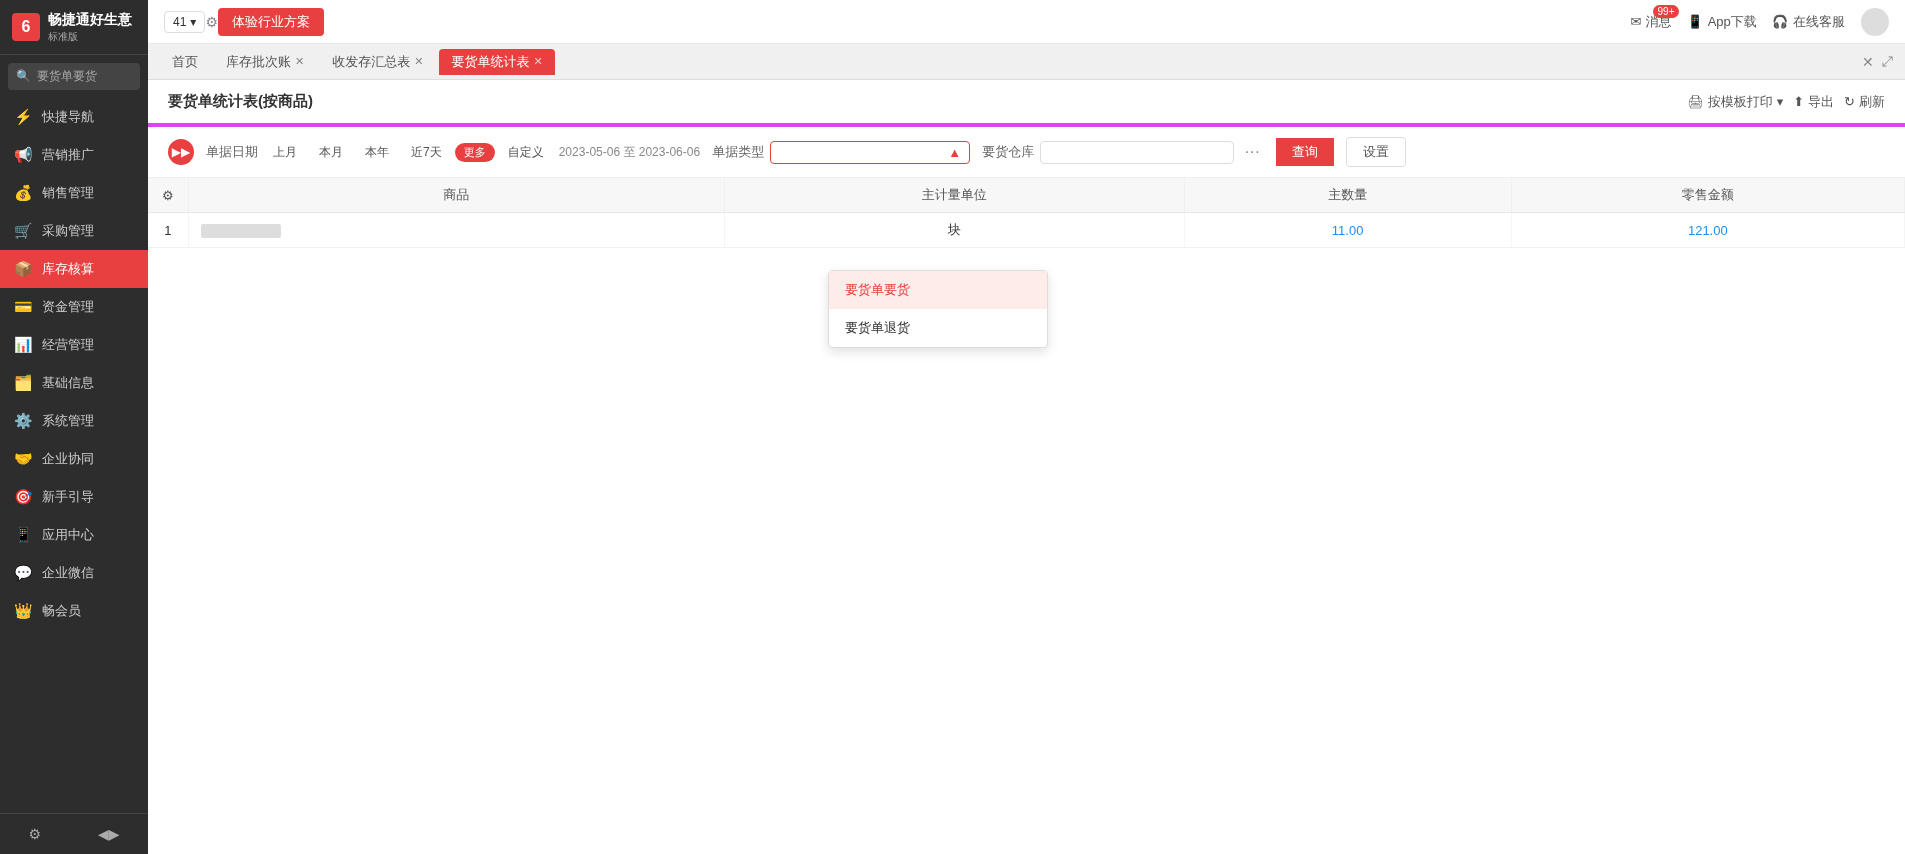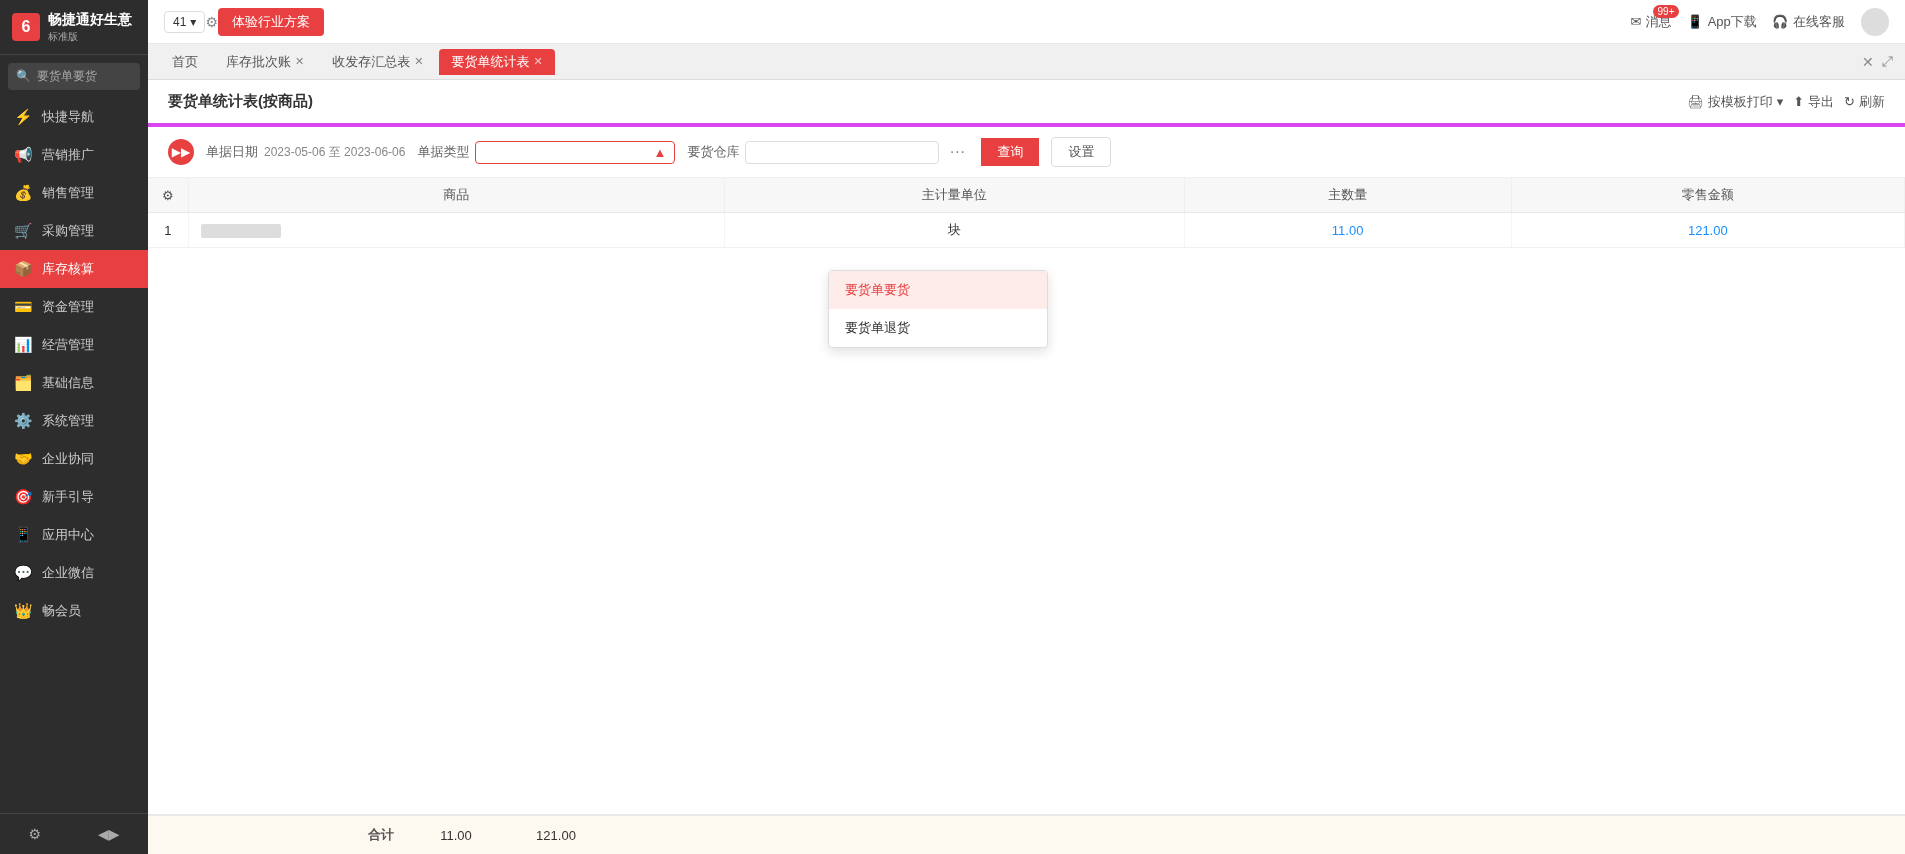--- a/index.html
+++ b/index.html
@@ -562,20 +562,28 @@
           <span>刷新</span>
         </div>
       </div>
     </div>
 
     <div class="filter-bar">
       <div class="filter-expand-btn">▶▶</div>
 
       <div class="filter-group">
         <span class="filter-label">单据日期</span>
+        <div class="filter-date-btns">
+          <span class="date-btn">上月</span>
+          <span class="date-btn">本月</span>
+          <span class="date-btn">本年</span>
+          <span class="date-btn">近7天</span>
+          <span class="date-btn active-many">更多</span>
+          <span class="date-btn">自定义</span>
+        </div>
         <span class="date-range">2023-05-06 至 2023-06-06</span>
       </div>
 
       <div class="filter-type-group">
         <span class="filter-label filter-type-label">单据类型</span>
         <div class="filter-type-select">
           <span></span>
           <span style="color:#e84040;">▲</span>
         </div>
       </div>
@@ -613,24 +621,15 @@
               <span class="product-placeholder"></span>
             </td>
             <td>块</td>
             <td class="number-col">11.00</td>
             <td class="number-col">121.00</td>
           </tr>
         </tbody>
       </table>
     </div>
 
-    <div style="position:absolute; bottom:0; left:0; right:0;">
-      <div class="table-footer">
-        <span class="footer-label">合计</span>
-        <div class="footer-vals">
-          <span class="footer-cell">11.00</span>
-          <span class="footer-cell">121.00</span>
-        </div>
-      </div>
-    </div>
 
   </div>
 </div>
 
 </body></html>

